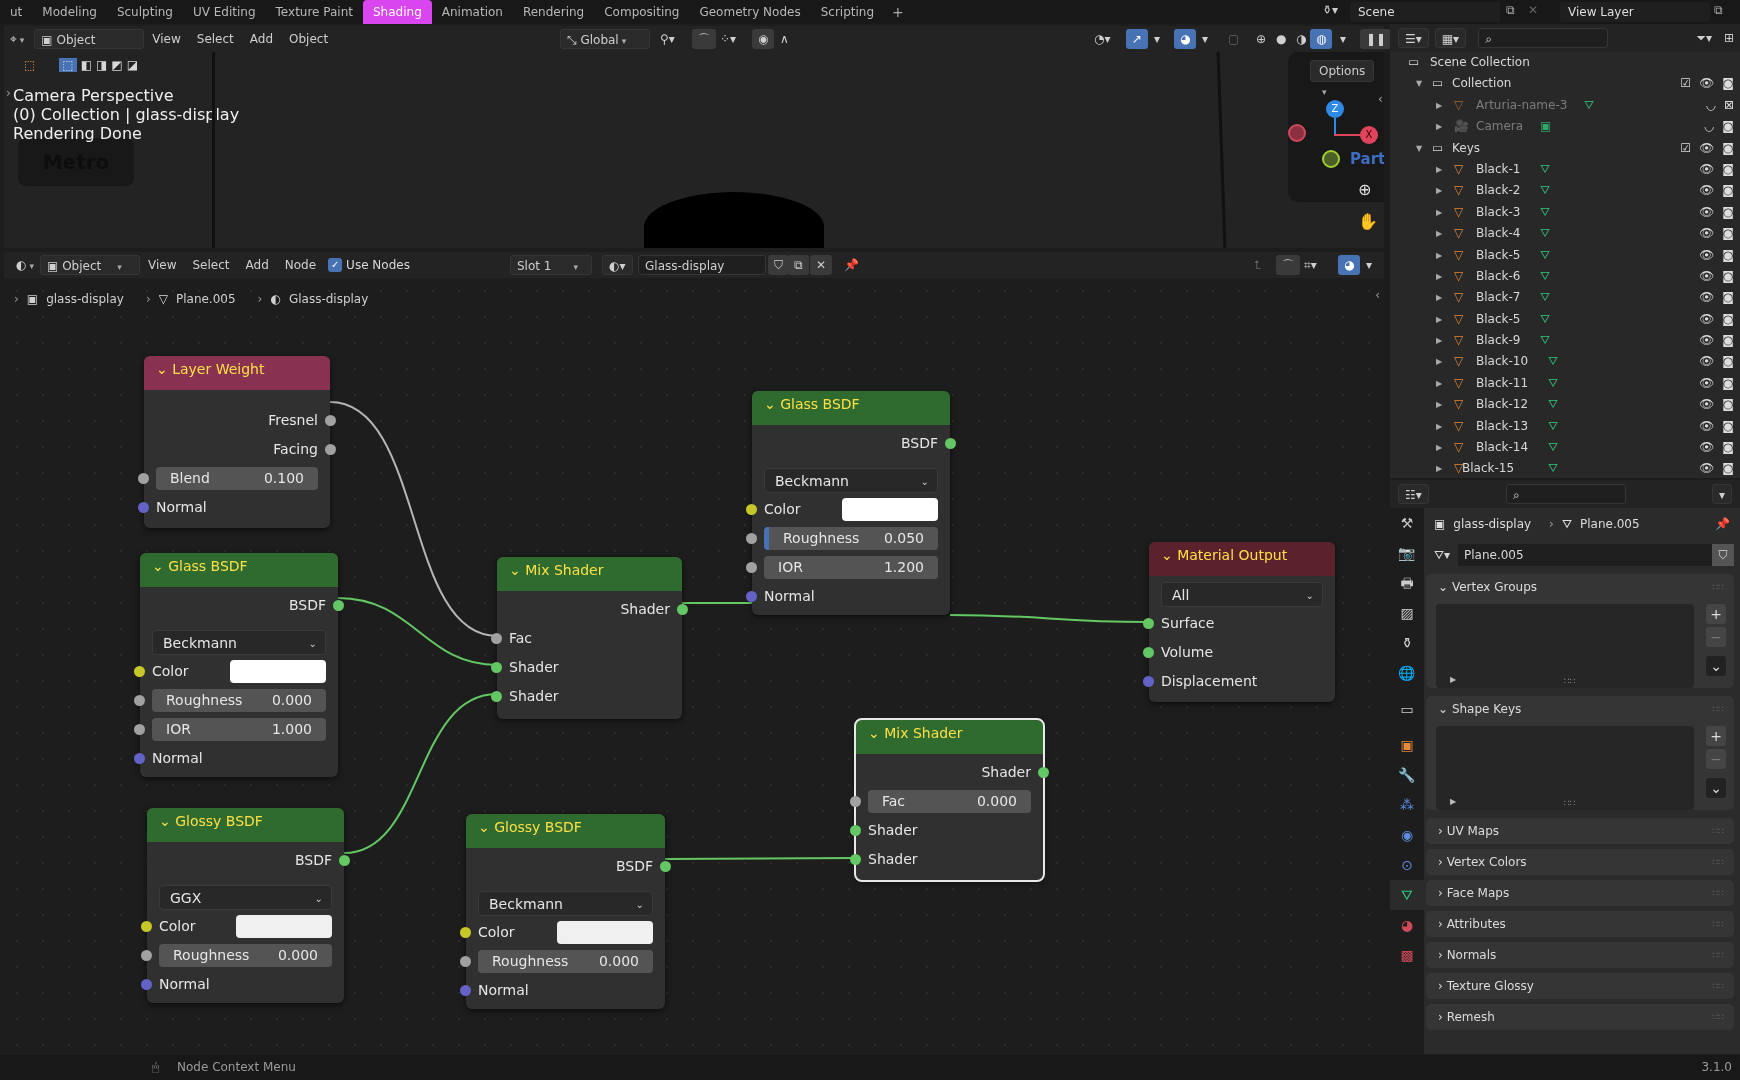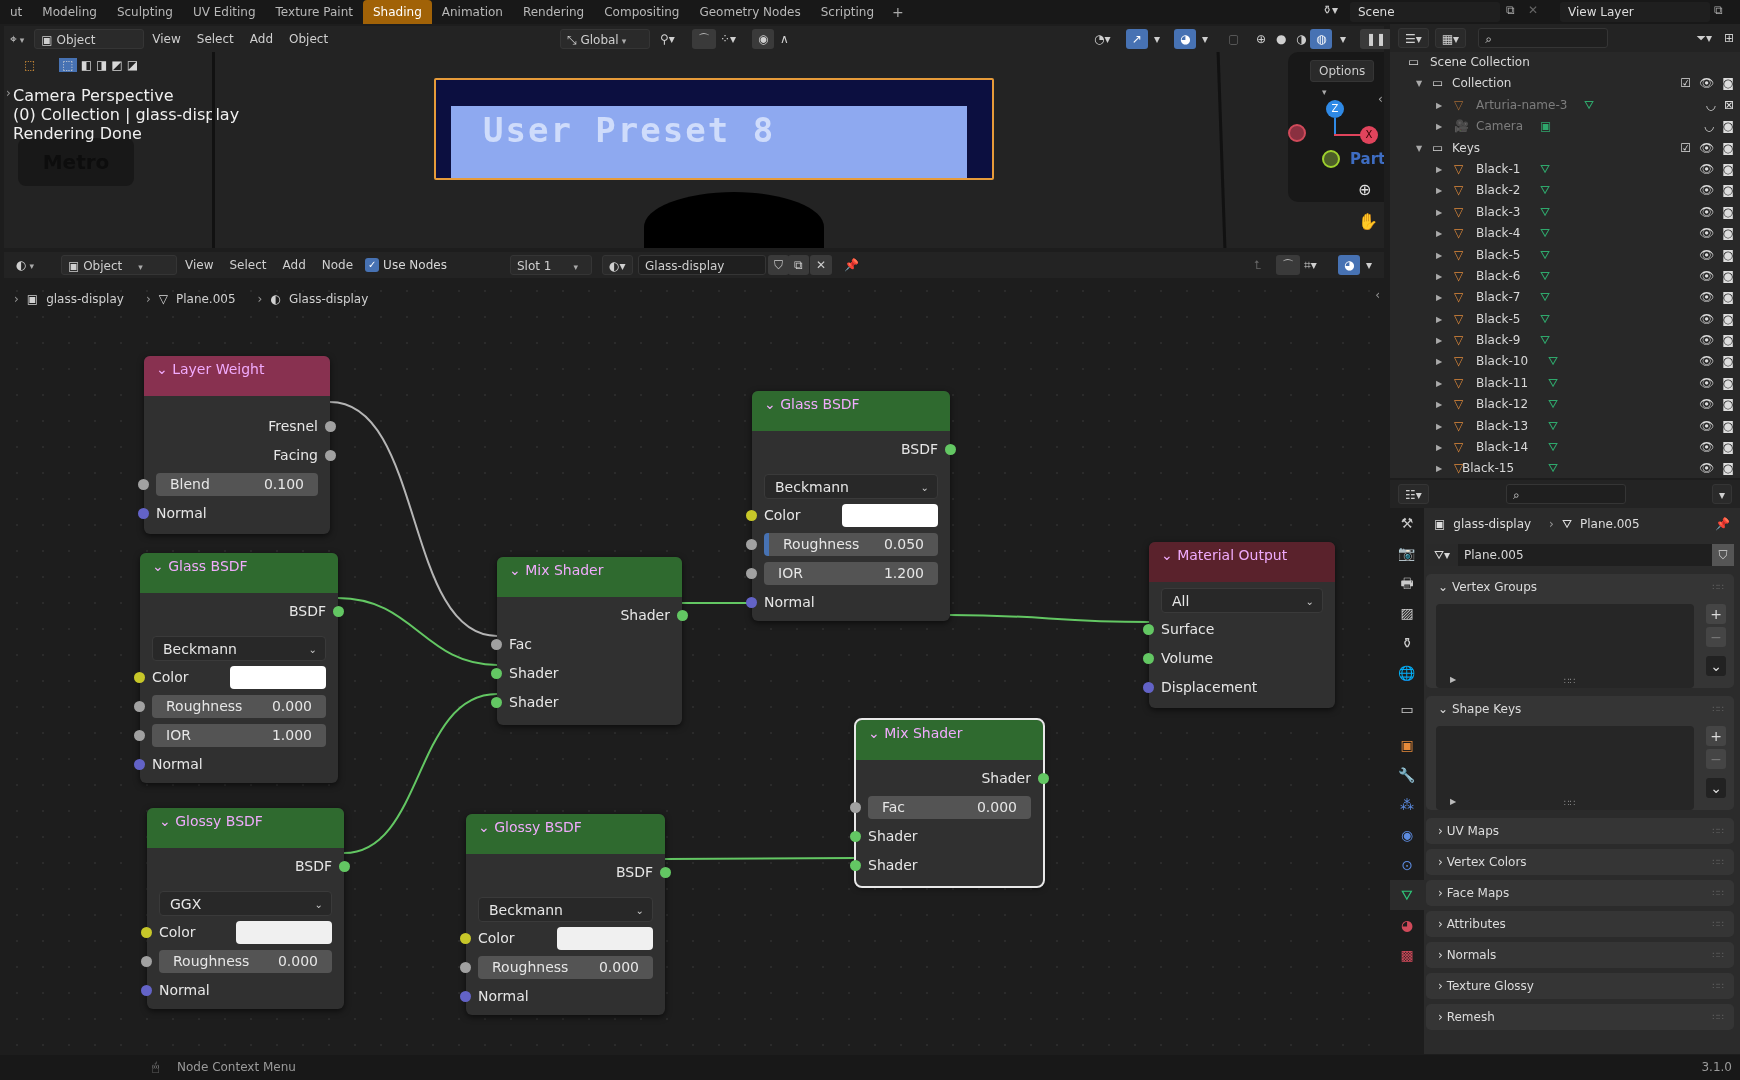--- a/index.html
+++ b/index.html
@@ -1,21 +1,21 @@
 <!DOCTYPE html>
 <html><head>
 <meta charset="utf-8">
 <style>
 *{box-sizing:border-box;margin:0;padding:0}
 body{width:1740px;height:1080px;background:#1d1d1d;font-family:"DejaVu Sans","Liberation Sans",sans-serif;font-size:12px;color:#d8d8d8;position:relative;overflow:hidden}
 .abs{position:absolute}
 
 #topbar{left:0;top:0;width:1740px;height:24px;background:#181818;display:flex;align-items:center}
 .ws-tab{padding:0 10px;height:24px;line-height:24px;color:#b8b8b8;font-size:12px}
-.ws-tab.active{background:#a16207;color:#fff;border-radius:4px 4px 0 0}
+.ws-tab.active{background:#d946ef;color:#fff;border-radius:4px 4px 0 0}
 .ws-plus{color:#aaa;padding:0 8px;font-size:14px}
 .scene-box{position:absolute;top:2px;height:20px;background:#1f1f1f;border-radius:3px;color:#ddd;line-height:20px;padding-left:8px}
 
 #vp-header{left:4px;top:26px;width:1380px;height:26px;background:#232323;display:flex;align-items:center}
 .hbtn{height:20px;line-height:20px;padding:0 6px;color:#cfcfcf;border-radius:3px}
 .hbtn.box{background:#2a2a2a;border:1px solid #353535}
 .hbtn.blue{background:#4772b3;color:#fff}
 .menu-item{padding:0 8px;color:#cfcfcf}
 .caret{font-size:9px;color:#aaa;margin-left:3px}
 
@@ -26,21 +26,21 @@
 #lcd-inner{position:absolute;left:15px;top:26px;width:516px;height:72px;background:#8ea9f0}
 #lcd-text{position:absolute;left:32px;top:4px;font-family:"DejaVu Sans Mono",monospace;font-size:34px;color:#cfdcfb;letter-spacing:2px;font-weight:bold}
 
 #ne-header{left:4px;top:252px;width:1380px;height:26px;background:#232323;display:flex;align-items:center}
 #node-editor{left:4px;top:278px;width:1380px;height:776px;background:#1d1d1d;background-image:radial-gradient(#2b2b2b 1px,transparent 1.3px);background-size:26px 26px;overflow:hidden}
 .breadcrumb{position:absolute;left:10px;top:14px;display:flex;align-items:center;gap:8px;color:#d0d0d0}
 .sep{color:#999}
 
 .node{position:absolute;background:#303030;border-radius:6px;box-shadow:0 2px 6px rgba(0,0,0,.6);font-size:14px;color:#e6e6e6}
 .node.sel{outline:2px solid #e8e8e8}
-.nhead{height:40px;line-height:26px;padding-left:12px;border-radius:6px 6px 0 0;color:#f0abfc;font-size:14px}
+.nhead{height:34px;line-height:26px;padding-left:12px;border-radius:6px 6px 0 0;color:#fde047;font-size:14px}
 .nhead.green{background:#2f6a2f}
 .nhead.pink{background:#883150}
 .nhead.dred{background:#5a222c}
 .row{position:relative;height:29px;line-height:29px;padding:0 12px}
 .row.right{text-align:right}
 .sock{position:absolute;width:11px;height:11px;border-radius:50%;top:9px}
 .sock.l{left:-6px}.sock.r{right:-6px}
 .s-green{background:#63c763}.s-gray{background:#a1a1a1}.s-yellow{background:#c7c729}.s-blue{background:#6363c7}
 .field{position:absolute;left:12px;right:12px;top:3px;height:23px;line-height:23px;background:#545454;border-radius:4px;display:flex;justify-content:space-between;padding:0 14px;font-size:14px}
 .drop{position:absolute;left:12px;right:12px;top:2px;height:25px;line-height:25px;background:#282828;border:1px solid #3a3a3a;border-radius:4px;padding:0 10px;font-size:14px}
@@ -131,43 +131,38 @@
   </div>
   <div class="abs" style="left:14px;top:86px;width:116px;height:48px;background:#181818;border-radius:8px;color:#0d0d0d;font-size:20px;font-weight:bold;text-align:center;line-height:48px">Metro</div>
   <div class="abs" style="left:2px;top:34px;color:#999">›</div>
   <div class="abs vp-text" style="left:9px;top:34px">
     <div>Camera Perspective</div>
     <div>(0) Collection | glass-display</div>
     <div>Rendering Done</div>
   </div>
   <div class="cam-frame" style="left:208px;top:0;height:196px"></div>
   <div class="cam-frame" style="left:1216px;top:0;height:196px;transform:rotate(-2deg)"></div>
-  <div id="lcd" class="abs" style="left:430px;top:26px">
-    <div id="lcd-inner">
-        <span id="lcd-text">User Preset 8</span>
-      </div>
-  </div>
   <div class="abs" style="left:640px;top:140px;width:180px;height:70px;background:#000;border-radius:50% 50% 0 0"></div>
   <div class="abs" style="left:1284px;top:0px;width:100px;height:150px;background:#181818;border-radius:10px 0 0 10px"></div>
   <div class="abs" style="left:1322px;top:48px;width:18px;height:18px;border-radius:50%;background:#2f8ae6;color:#fff;font-size:10px;text-align:center;line-height:18px">Z</div>
   <div class="abs" style="left:1330px;top:66px;width:2px;height:18px;background:#2f8ae6"></div>
   <div class="abs" style="left:1330px;top:82px;width:28px;height:2px;background:#e0445c"></div>
   <div class="abs" style="left:1356px;top:74px;width:18px;height:18px;border-radius:50%;background:#e0445c;color:#300;font-size:10px;text-align:center;line-height:18px">X</div>
   <div class="abs" style="left:1284px;top:72px;width:18px;height:18px;border-radius:50%;background:#8a3040;border:2px solid #d04a5a"></div>
   <div class="abs" style="left:1318px;top:98px;width:18px;height:18px;border-radius:50%;background:#4d5f28;border:2px solid #9ed12d"></div>
   <div class="abs" style="left:1346px;top:98px;color:#3e6dc2;font-weight:bold;font-size:15px">Part</div>
   <div class="abs" style="left:1354px;top:128px;color:#ddd;font-size:16px">⊕</div>
   <div class="abs" style="left:1354px;top:160px;color:#ddd;font-size:16px">✋</div>
   <div class="abs" style="left:1374px;top:40px;color:#aaa">‹</div>
   <div class="abs" style="left:1306px;top:8px;width:64px;height:22px;background:#2a2a2a;border:1px solid #353535;border-radius:3px;color:#ccc;line-height:20px;padding-left:8px"><span>Options</span> <span class="caret">▾</span></div>
 </div>
 
 <div id="ne-header" class="abs">
   <span class="hbtn" style="margin-left:6px">◐<span class="caret">▾</span></span>
-  <span class="hbtn box" style="margin-left:21px;width:116px">▣ <span>Object</span><span class="caret" style="margin-left:16px">▾</span></span>
+  <span class="hbtn box" style="margin-left:0;width:100px">▣ <span>Object</span><span class="caret" style="margin-left:16px">▾</span></span>
   <span class="menu-item">View</span>
   <span class="menu-item">Select</span>
   <span class="menu-item">Add</span>
   <span class="menu-item">Node</span>
   <span style="display:inline-flex;align-items:center;gap:4px;margin-left:4px">
     <span style="width:14px;height:14px;background:#4772b3;border-radius:3px;color:#fff;font-size:10px;text-align:center;line-height:14px">✓</span>
     <span>Use Nodes</span>
   </span>
   <span class="hbtn box abs" style="left:506px;width:82px"><span>Slot 1</span><span class="caret" style="margin-left:22px">▾</span></span>
   <span class="hbtn box abs" style="left:598px">◐▾</span>

